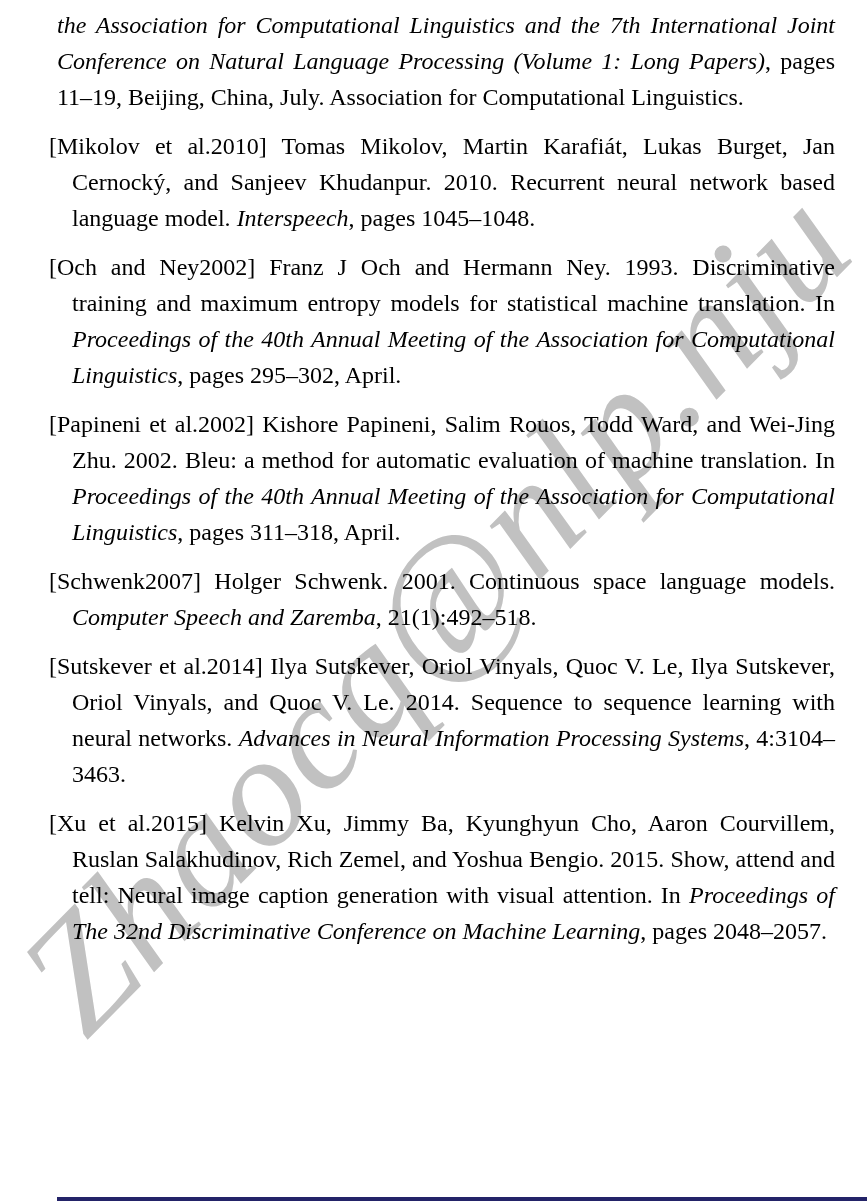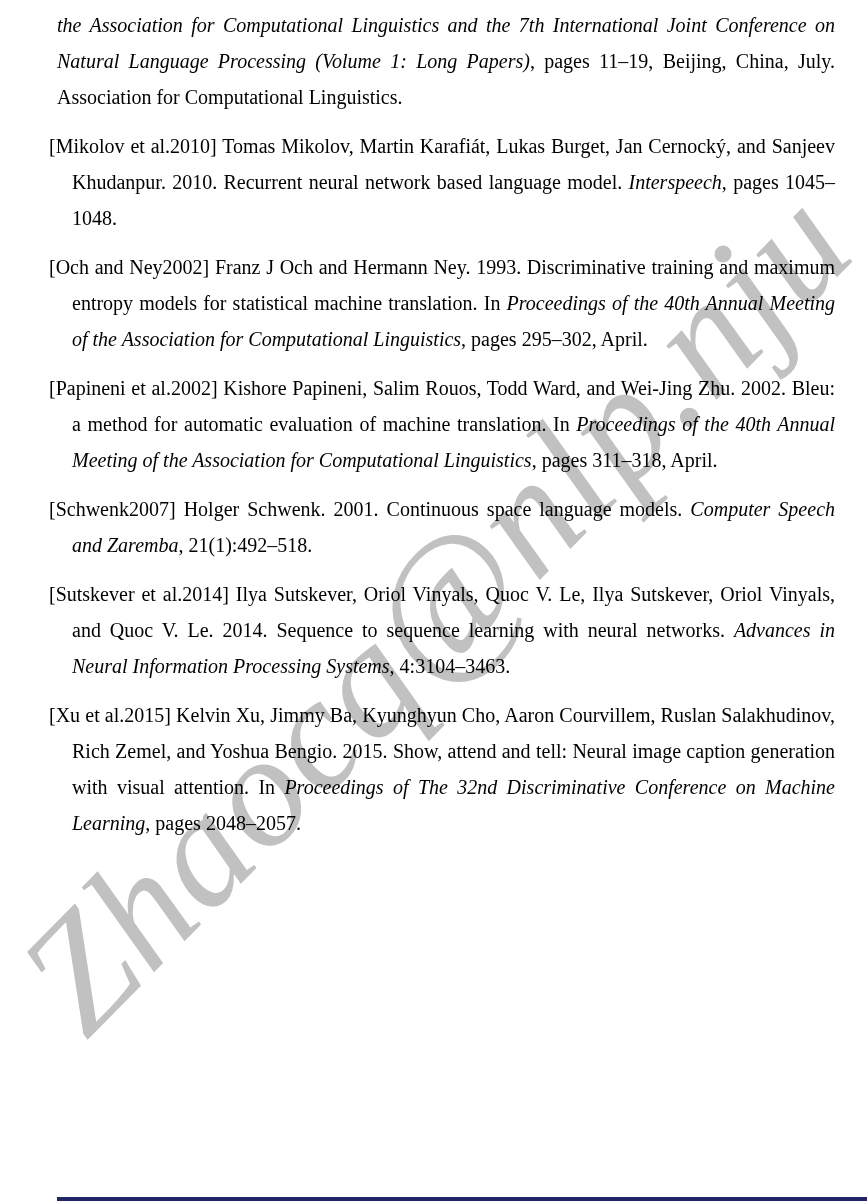--- a/index.html
+++ b/index.html
@@ -27,21 +27,21 @@
     letter-spacing: 2px;
     color: #c1c1c1;
     white-space: nowrap;
     z-index: 0;
     user-select: none;
   }
   .refs {
     position: relative;
     z-index: 1;
     padding: 7px 32px 0 49px;
-    font-size: 20px;
+    font-size: 24px;
     line-height: 36px;
     text-align: justify;
   }
   .ref-entry {
     margin: 0 0 13px 0;
     padding-left: 23px;
     text-indent: -23px;
   }
   .ref-entry.continuation {
     padding-left: 8px;

